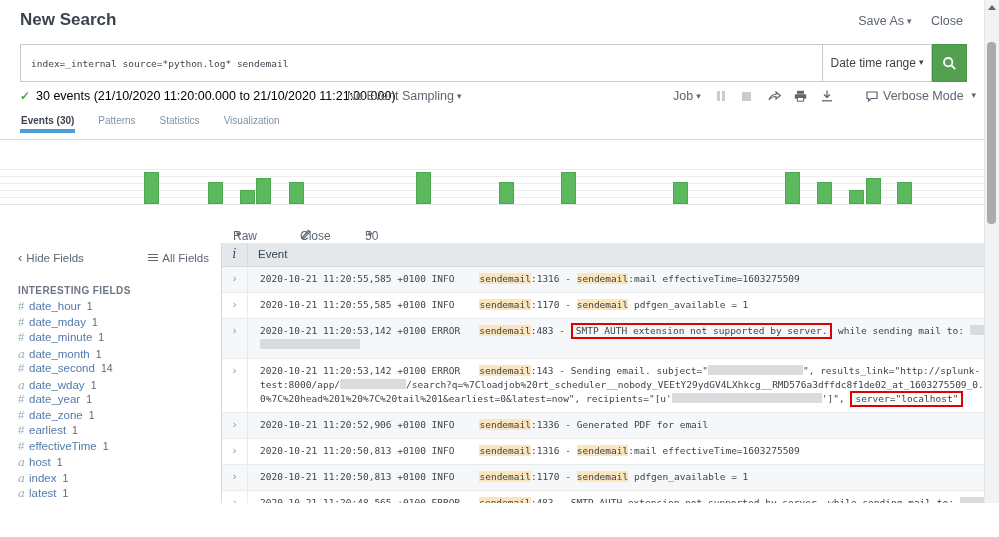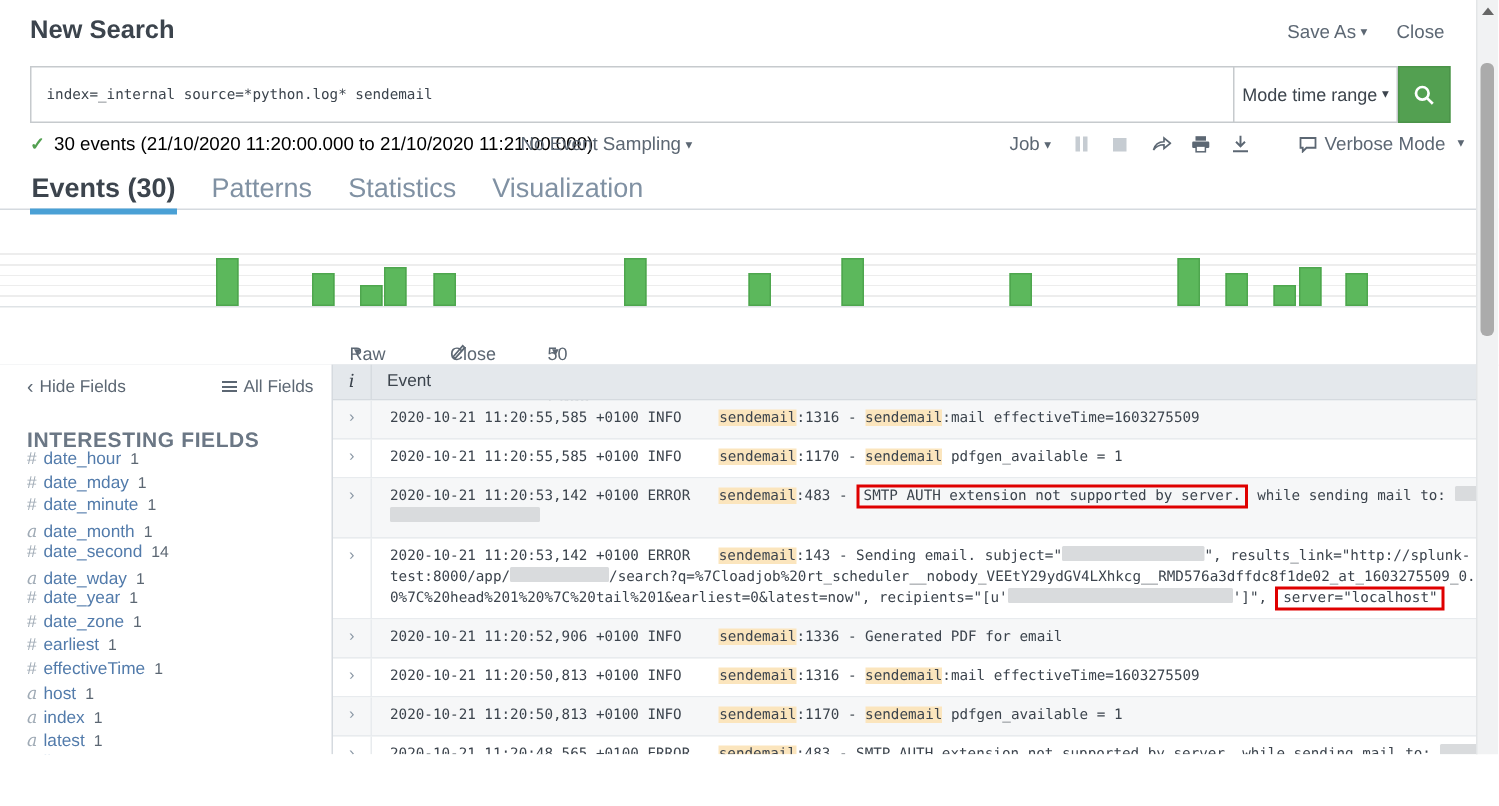--- a/index.html
+++ b/index.html
@@ -23,21 +23,21 @@
   .evcount{position:absolute;left:36px;top:1px;color:#000000;}
   .sampling{position:absolute;left:347px;top:1px;color:#5c6773;cursor:pointer;}
   .job{position:absolute;left:673px;top:1px;color:#5c6773;cursor:pointer;}
   .ic{position:absolute;top:2px;cursor:pointer;}
   .pause-ic{left:717px;}.stop-ic{left:742px;}
   .pbar{display:inline-block;width:3px;height:10px;background:#c6ccd2;margin-right:2px;}
   .sq{display:inline-block;width:9px;height:9px;background:#c6ccd2;}
   .verbose{position:absolute;left:866px;top:1px;color:#5c6773;cursor:pointer;display:flex;align-items:center;gap:5px;}
   
   .tabs{position:absolute;left:0;top:110px;width:999px;height:29px;border-bottom:1px solid #d5dadf;}
-  .tab{display:inline-block;margin-left:20px;padding:5px 1px 7px;font-size:18px;color:#8091a3;cursor:pointer;}
+  .tab{display:inline-block;margin-left:20px;padding:5px 1px 7px;font-size:10px;color:#8091a3;cursor:pointer;}
   .tab:first-child{margin-left:20px;}
   .tab+.tab{margin-left:22px;}
   .tab.active{color:#3c444d;font-weight:600;border-bottom:4px solid #4aa0d5;padding-bottom:3px;}
   
   .tl-ctrl{position:absolute;left:0;top:146px;width:999px;height:18px;font-size:12px;color:#5c6773;}
   .tl-ctrl .fmt{position:absolute;left:20px;cursor:pointer;}
   .tl-ctrl .zo{position:absolute;left:140px;cursor:pointer;}
   .tl-ctrl .zs{position:absolute;left:228px;color:#c3cbd3;cursor:default;}
   .tl-ctrl .ds{position:absolute;left:342px;color:#c3cbd3;cursor:default;}
   .tl-note{position:absolute;right:20px;top:-2px;font-size:10px;color:#3c444d;}
@@ -49,21 +49,21 @@
   .pager span{position:absolute;top:12px;cursor:pointer;}
   .p-raw{left:233px;}.p-fmt{left:300px;}.p-pp{left:365px;}
   
   .main{position:absolute;left:0;top:243px;width:999px;bottom:0;}
   .sidebar{position:absolute;left:0;top:0;width:221px;bottom:0;border-right:1px solid #d5dadf;background:#fff;}
   .sb-head{position:absolute;left:18px;right:12px;top:9px;font-size:11.5px;color:#5c6773;display:flex;justify-content:space-between;}
   .sb-head span{cursor:pointer;display:flex;align-items:center;gap:4px;}
   .chev{font-size:13px;line-height:10px;}
   .listic{display:inline-block;width:10px;height:8px;
           background:linear-gradient(#5c6773 0 1.5px,transparent 1.5px 3px,#5c6773 3px 4.5px,transparent 4.5px 6px,#5c6773 6px 7.5px,transparent 7.5px);}
-  .sb-sec{position:absolute;left:18px;top:42px;font-size:14px;font-weight:bold;color:#6b7785;letter-spacing:.4px;}
+  .sb-sec{position:absolute;left:18px;top:42px;font-size:10px;font-weight:bold;color:#6b7785;letter-spacing:.4px;}
   .fields{position:absolute;left:18px;top:57px;list-style:none;margin:0;padding:0;}
   .fields li{height:15.5px;font-size:11.5px;cursor:pointer;white-space:nowrap;}
   .fpre{color:#9faab5;display:inline-block;width:11px;}
   .fpre.it{font-style:italic;font-family:"DejaVu Serif",serif;}
   .fname{color:#527bab;}
   .fcnt{color:#5c6773;font-size:10.5px;margin-left:6px;}
   
   .events{position:absolute;left:222px;right:14px;top:0;bottom:0;overflow:hidden;}
   .ev-head{height:23px;background:#e4e8ec;border-bottom:1px solid #d5dadf;display:flex;font-size:11.5px;color:#3c444d;}
   .gcol{width:25px;text-align:center;border-right:1px solid #d6dbe0;flex:none;}
@@ -93,21 +93,21 @@
 
   <div class="title">New Search</div>
   <div class="hdr-links">
     <span><span>Save As</span><span class="caret">▾</span></span>
     <span style="margin-left:16px">Close</span>
   </div>
 
   <div class="search-row">
     <input class="q-input" value="index=_internal source=*python.log* sendemail" style="">
     <div class="date-btn">
-      <span>Mode time range</span>
+      <span>Date time range</span>
         <span class="caret">▾</span>
     </div>
     <div class="go-btn">
       <span>
         <svg width="15" height="15" viewBox="0 0 15 15">
             <circle cx="6.2" cy="6.2" r="4.2" fill="none" stroke="#fff" stroke-width="1.8"></circle>
             <line x1="9.4" y1="9.4" x2="13.2" y2="13.2" stroke="#fff" stroke-width="1.8"></line>
           </svg>
       </span>
     </div>

